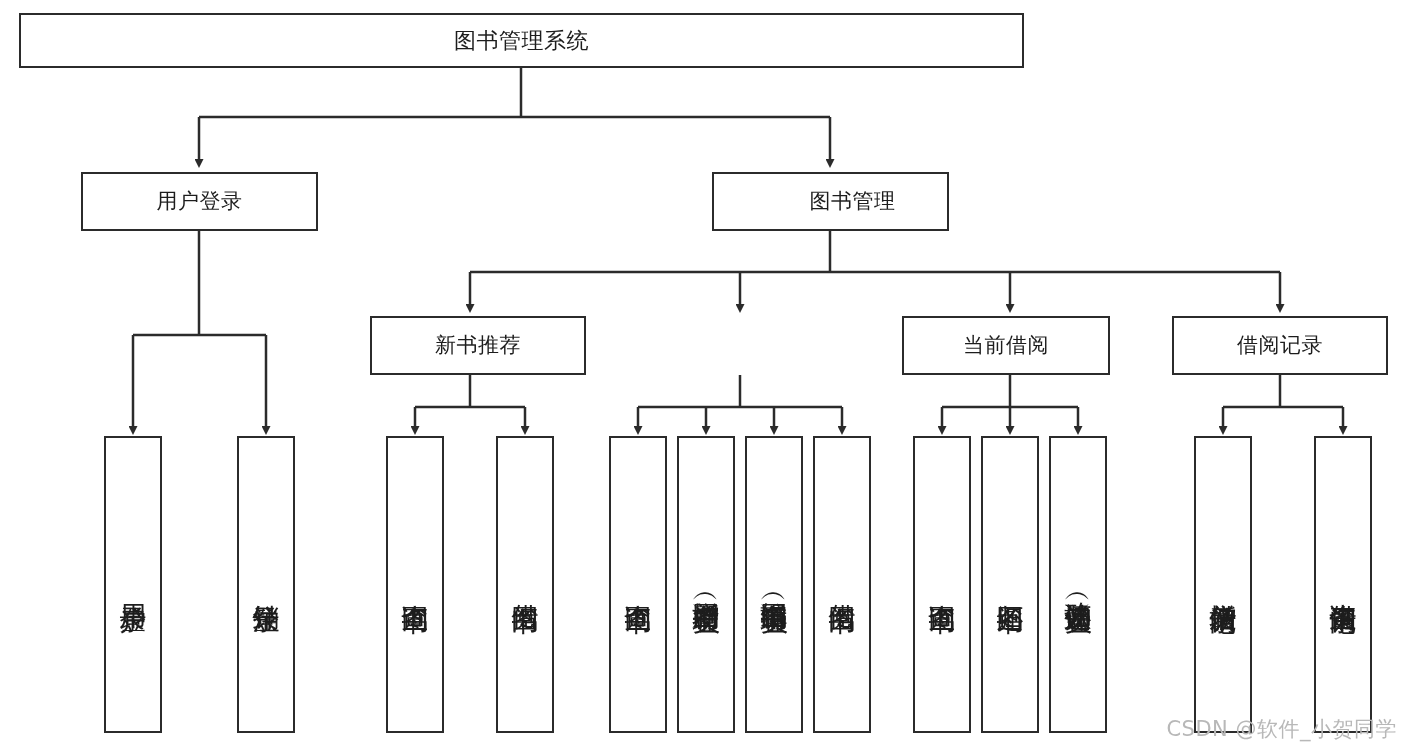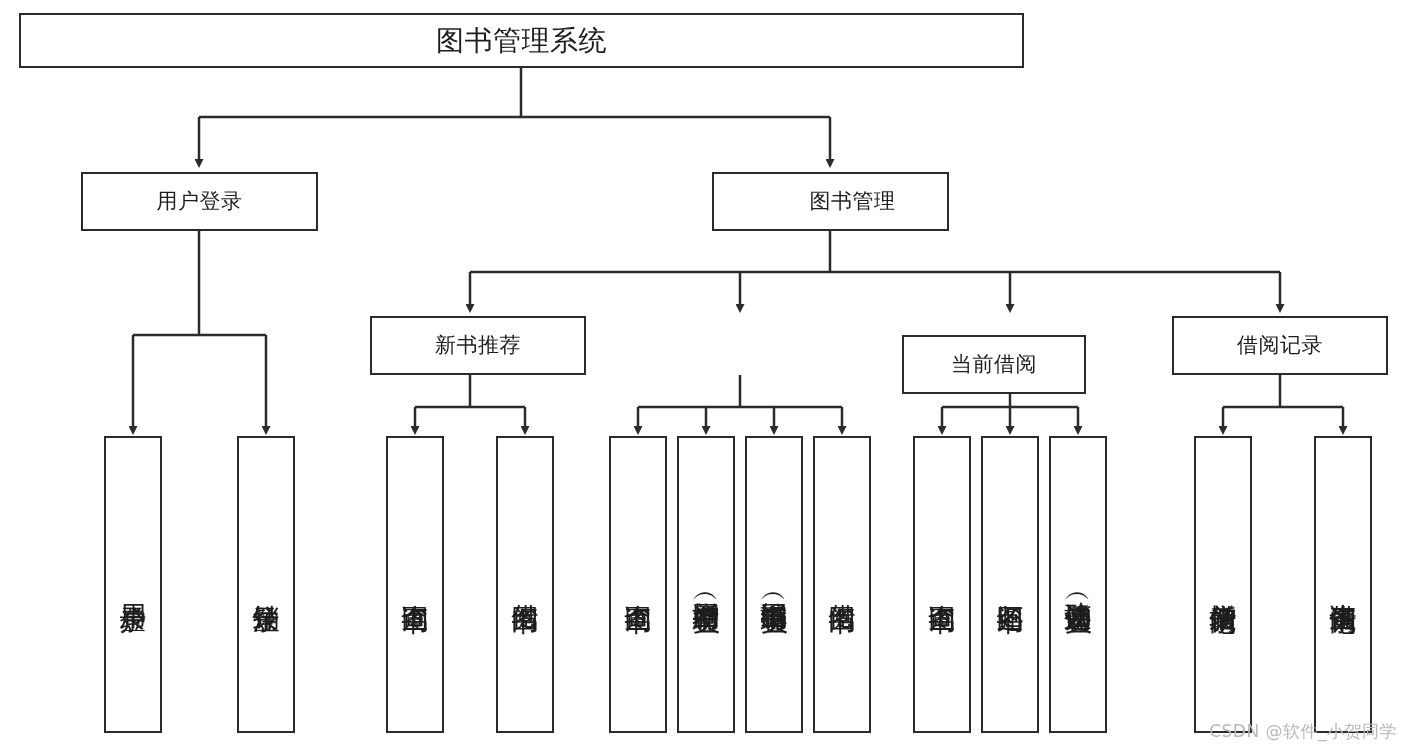--- a/index.html
+++ b/index.html
@@ -38,41 +38,41 @@
     text-align: center;
     line-height: 1.0;
     white-space: nowrap;
   }
   
   .node.horiz .node-label {
     font-size: 21px;
     letter-spacing: 0.5px;
   }
   .node.root .node-label {
-    font-size: 28px;
+    font-size: 22px;
   }
   
   .node.vert {
     align-items: center;
     justify-content: center;
   }
   .node.vert .node-label {
     writing-mode: vertical-rl;
     text-orientation: upright;
     font-size: 27px;
     line-height: 1.12;
     letter-spacing: 1px;
     max-height: 100%;
     white-space: normal;
   }
   .watermark {
     position: absolute;
     right: 8px;
     bottom: 4px;
-    font-size: 17px;
+    font-size: 21px;
     color: #b8b8b8;
     white-space: nowrap;
     letter-spacing: 0.5px;
   }
 </style>
 </head>
 <body>
 
 <div id="canvas">
 
@@ -137,21 +137,21 @@
 
   <div class="node horiz" style="left:712px; top:172px; width:237px; height:59px;padding-left:44px;">
     <span class="node-label">图书管理</span>
   </div>
 
   <div class="node horiz" style="left:362px; top:316px; width:216px; height:59px;margin-left:8px;">
     <span class="node-label">新书推荐</span>
   </div>
 
 
-  <div class="node horiz" style="left:902px; top:316px; width:184px; height:59px;margin-top:19px;">
+  <div class="node horiz" style="left:902px; top:316px; width:208px; height:59px;">
     <span class="node-label">当前借阅</span>
   </div>
 
   <div class="node horiz" style="left:1172px; top:316px; width:216px; height:59px;">
     <span class="node-label">借阅记录</span>
   </div>
 
   <div class="node vert" style="left:104px; top:436px; width:58px; height:297px;">
     <span class="node-label">用户登录</span>
   </div>

